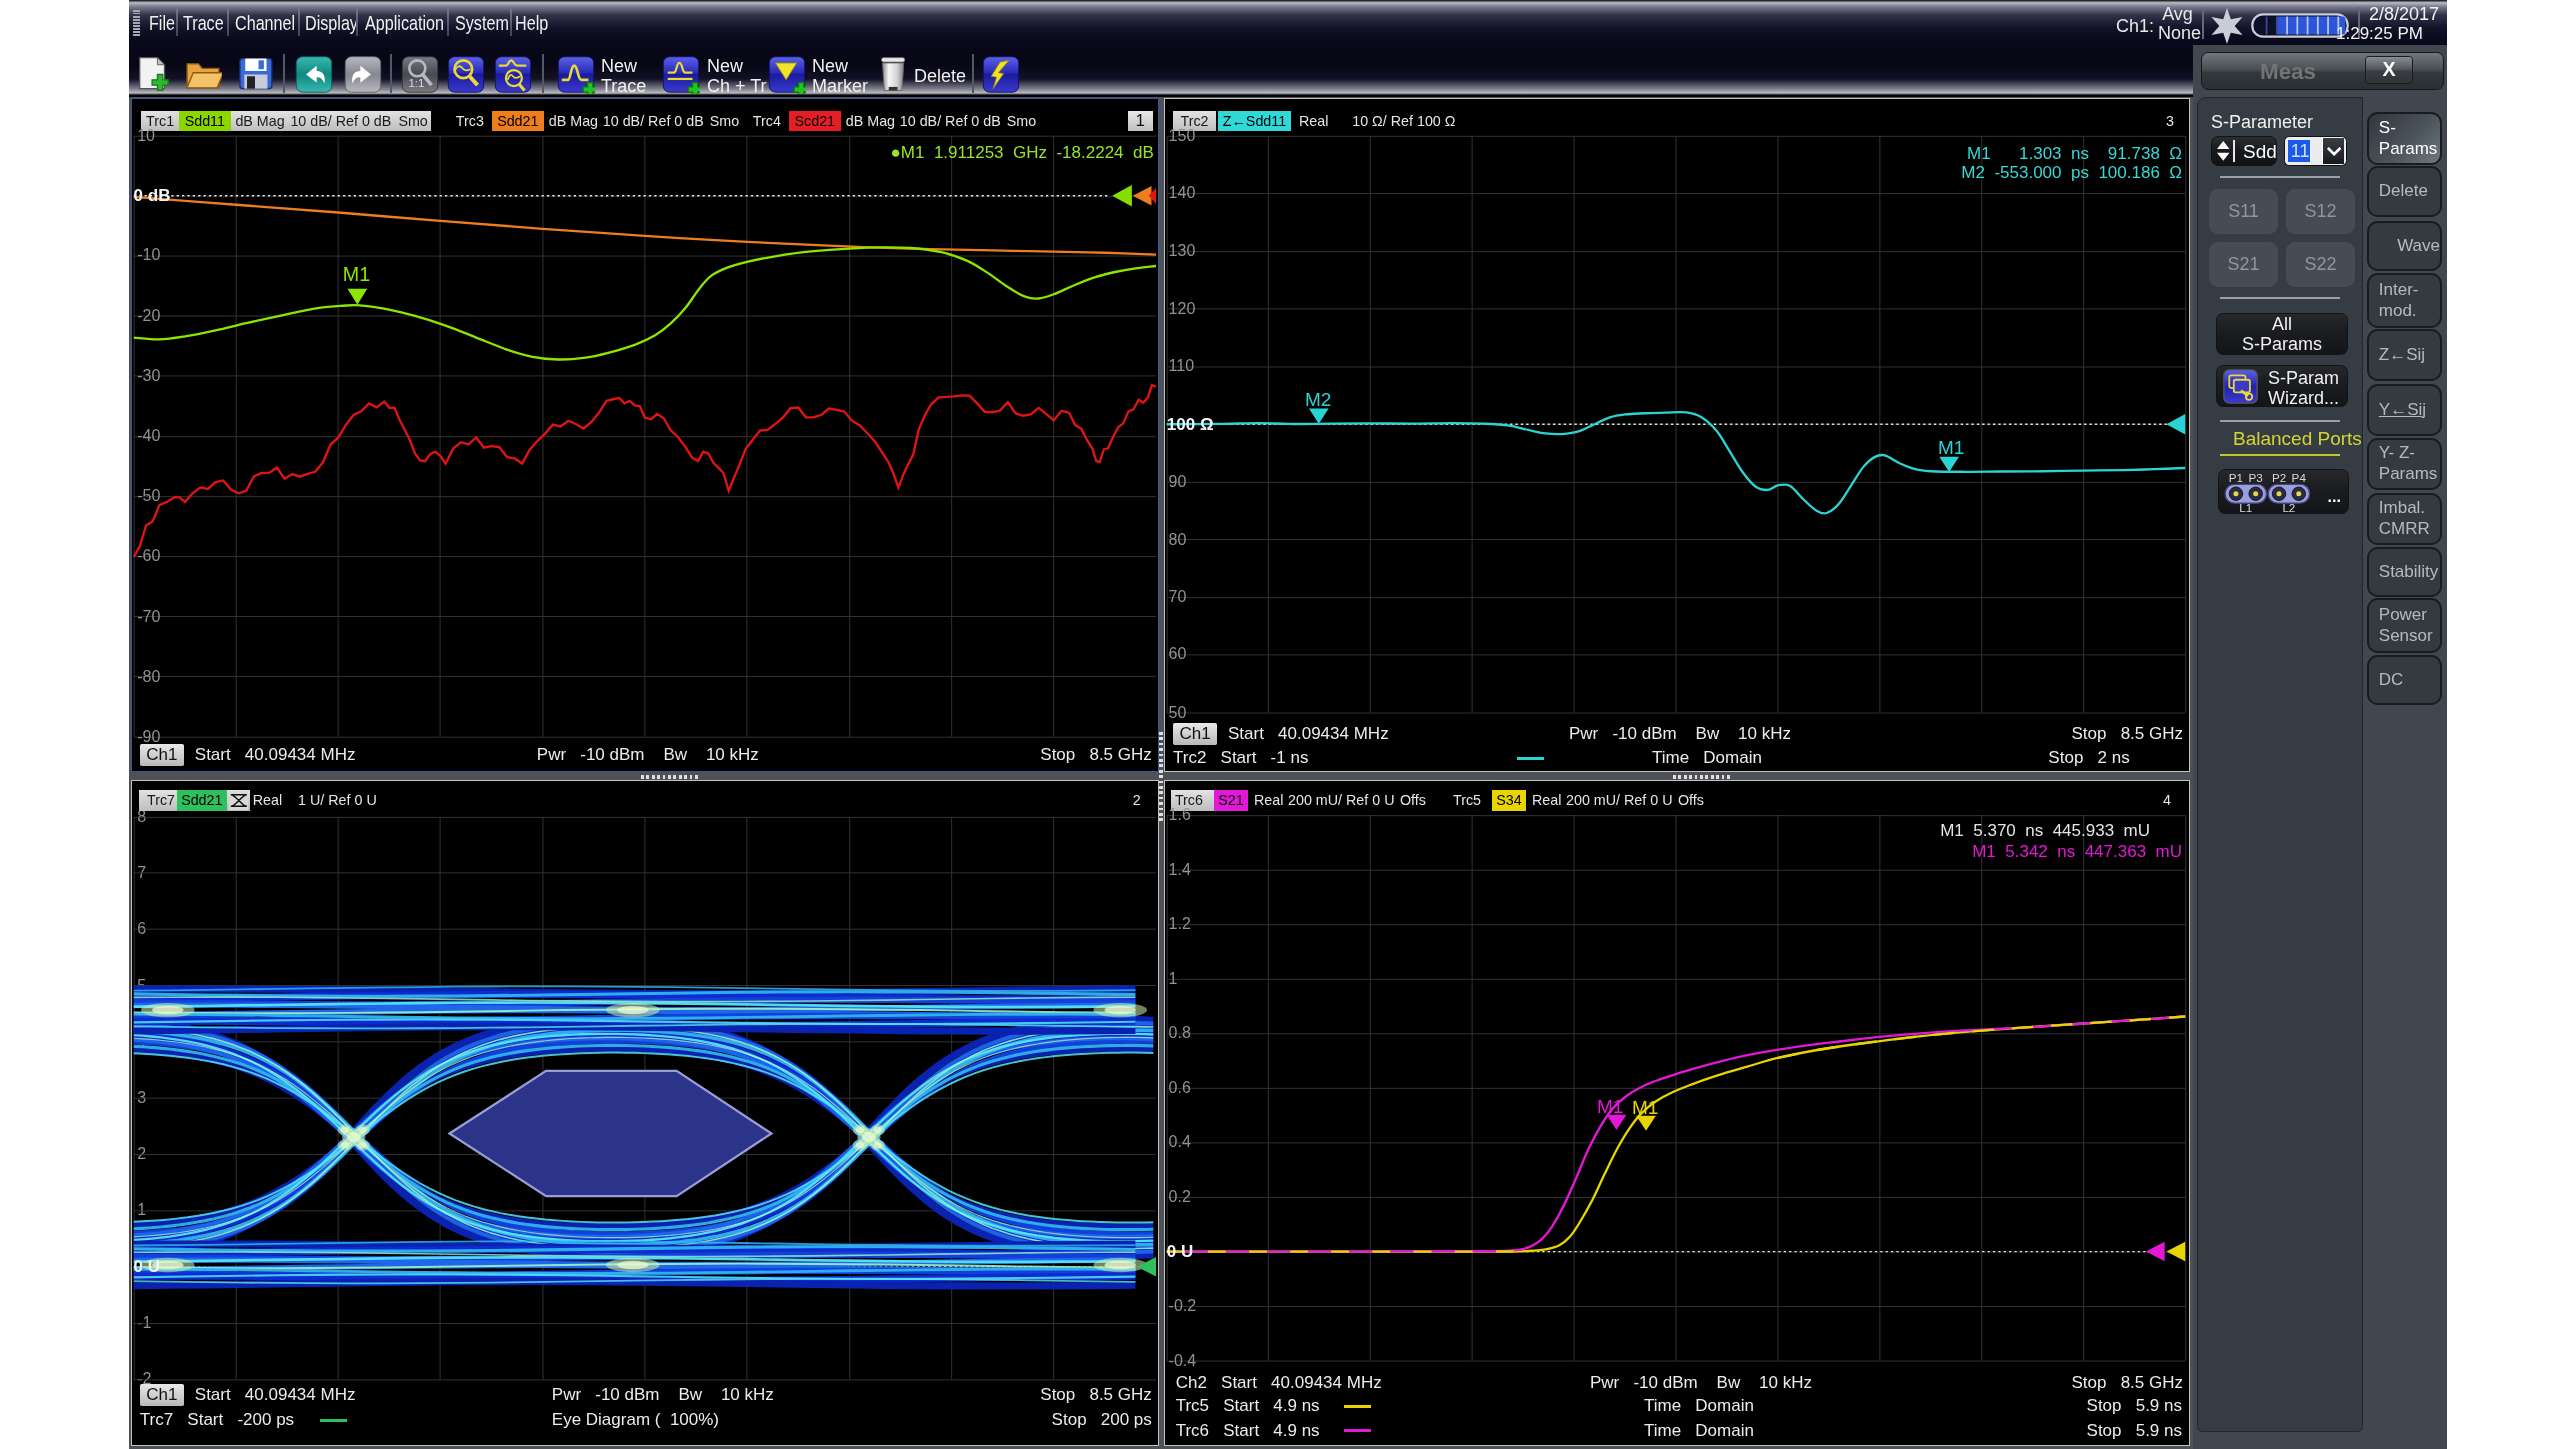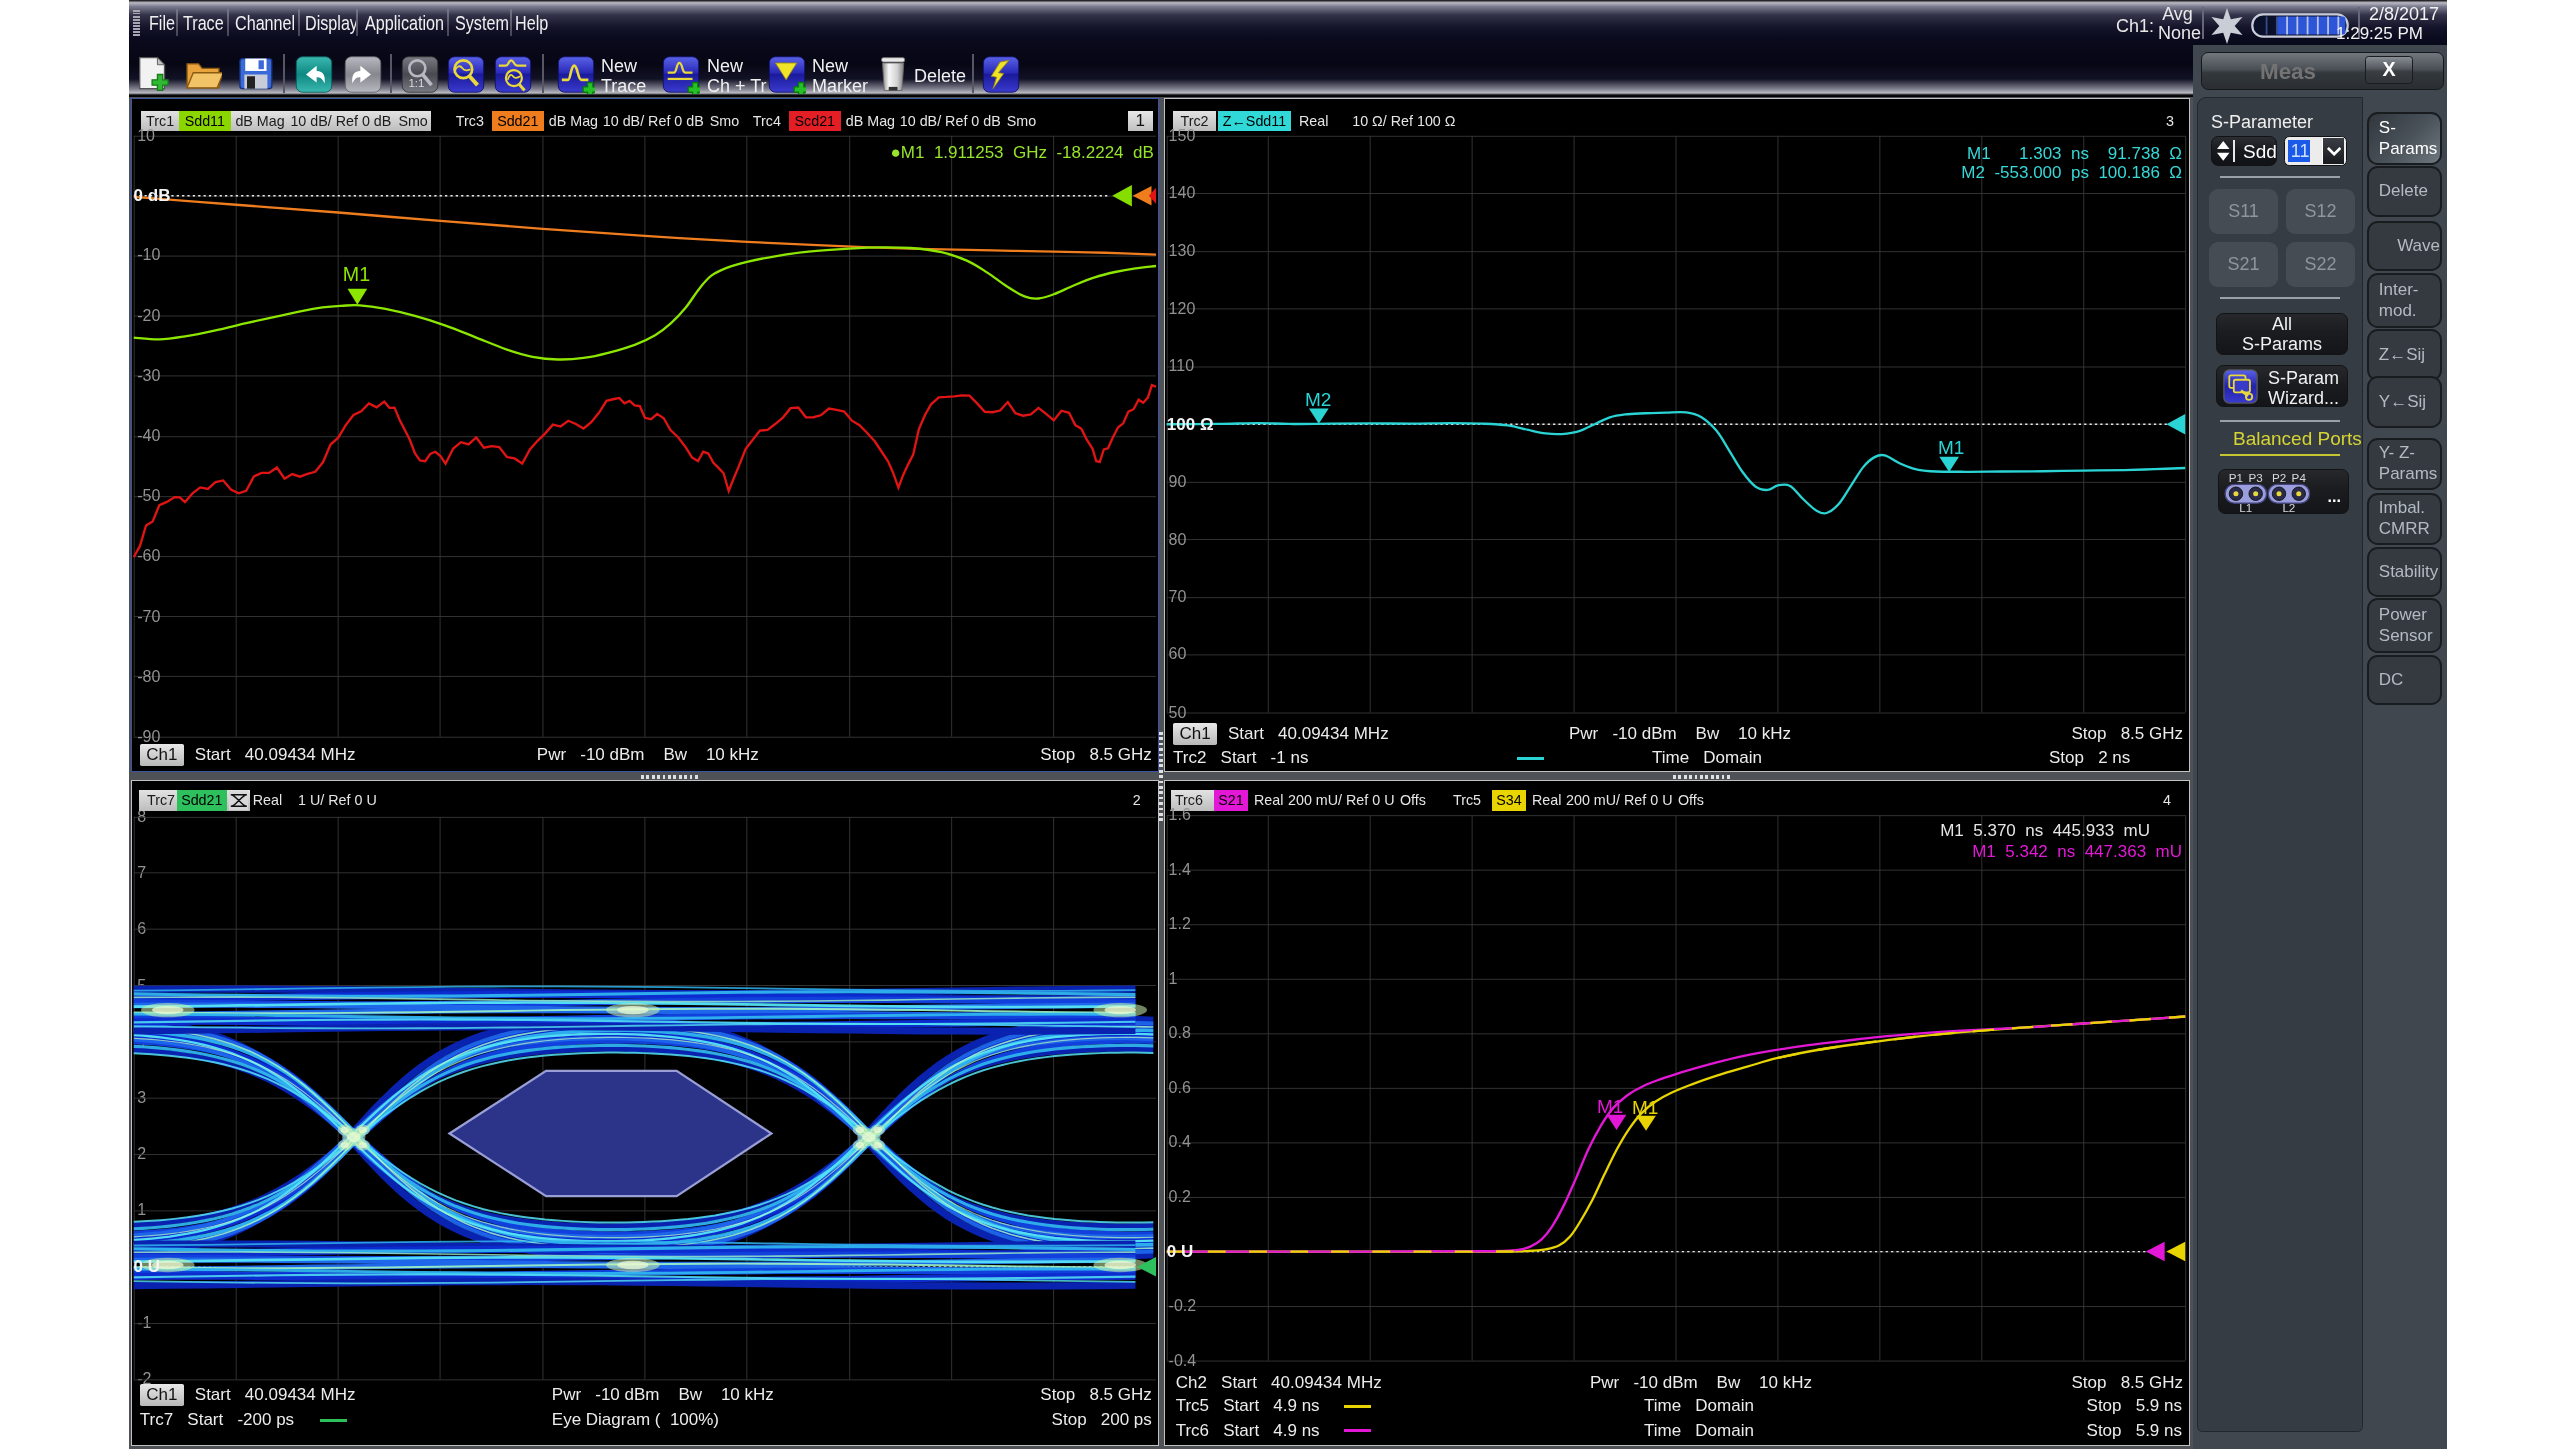--- a/index.html
+++ b/index.html
@@ -335,21 +335,21 @@
       <div class="ylab" style="left:3.6px;top:547px">60</div>
       <div class="ylab" style="left:3.6px;top:606px">50</div>
       <div class="wlab" style="left:1.8px;top:317px">100 Ω</div>
       <div class="chbox" style="left:8px;top:624px">Ch1</div>
       <div class="ftx" style="left:63px;top:624px">Start   40.09434 MHz</div>
       <div class="ftx" style="left:404px;top:624px">Pwr   -10 dBm    Bw    10 kHz</div>
       <div class="ftx" style="left:875px;top:624px;width:143px;text-align:right">Stop   8.5 GHz</div>
       <div class="ftx" style="left:8px;top:648px">Trc2   Start   -1 ns</div>
       <div class="abs" style="left:352px;top:658px;width:27px;height:2.7px;background:#2ad4d4"></div>
       <div class="ftx" style="left:487px;top:648px">Time   Domain</div>
-      <div class="ftx" style="left:884px;top:648px;width:116px;text-align:left">Stop   2 ns</div>
+      <div class="ftx" style="left:866px;top:648px;width:116px;text-align:center">Stop   2 ns</div>
     </div>
     <div class="abs" style="left:1.8px;top:780px;width:1028px;height:666px;border:1.8px solid #c2c2c2;background:#000">
       <svg class="abs" style="left:0;top:0;z-index:1" width="1024" height="663" viewBox="0 0 1145 741">
         <line x1="2.5" y1="40" x2="2.5" y2="669" stroke="#383838" stroke-width="1"></line>
         <line x1="2" y1="40.5" x2="1145" y2="40.5" stroke="#383838" stroke-width="1"></line>
         <line x1="116.5" y1="40" x2="116.5" y2="669" stroke="#383838" stroke-width="1"></line>
         <line x1="2" y1="102.5" x2="1145" y2="102.5" stroke="#383838" stroke-width="1"></line>
         <line x1="230.5" y1="40" x2="230.5" y2="669" stroke="#383838" stroke-width="1"></line>
         <line x1="2" y1="165.5" x2="1145" y2="165.5" stroke="#383838" stroke-width="1"></line>
         <line x1="344.5" y1="40" x2="344.5" y2="669" stroke="#383838" stroke-width="1"></line>
@@ -630,19 +630,19 @@
       <circle cx="90" cy="27.5" r="2.8" fill="#e8d83a"></circle>
       <text x="31" y="48" font-size="13" fill="#d8d8d8" text-anchor="middle" font-family="Liberation Sans">L1</text>
       <text x="79" y="48" font-size="13" fill="#d8d8d8" text-anchor="middle" font-family="Liberation Sans">L2</text>
       <text x="122" y="37" font-size="18" fill="#fff" font-family="Liberation Sans" font-weight="bold">...</text>
     </svg>
     <div class="tab" style="top:112px;height:53px;background:linear-gradient(135deg,#31373d,#4a525a 55%,#70787f);color:#fff">S-<br>Params</div>
     <div class="tab" style="top:166px;height:51px;">Delete</div>
     <div class="tab" style="top:221px;height:50px;text-align:right;">Wave</div>
     <div class="tab" style="top:273px;height:55px;">Inter-<br>mod.</div>
     <div class="tab" style="top:329px;height:52px;">Z←Sij</div>
-    <div class="tab" style="top:376px;height:52px;">Y←Sij</div>
+    <div class="tab" style="top:384px;height:52px;text-decoration:underline;">Y←Sij</div>
     <div class="tab" style="top:438px;height:52px;">Y- Z-<br>Params</div>
     <div class="tab" style="top:493px;height:52px;">Imbal.<br>CMRR</div>
     <div class="tab" style="top:547px;height:50px;">Stability</div>
     <div class="tab" style="top:598px;height:55px;">Power<br>Sensor</div>
     <div class="tab" style="top:655px;height:50px;">DC</div>
   </div>
 
 </body></html>

